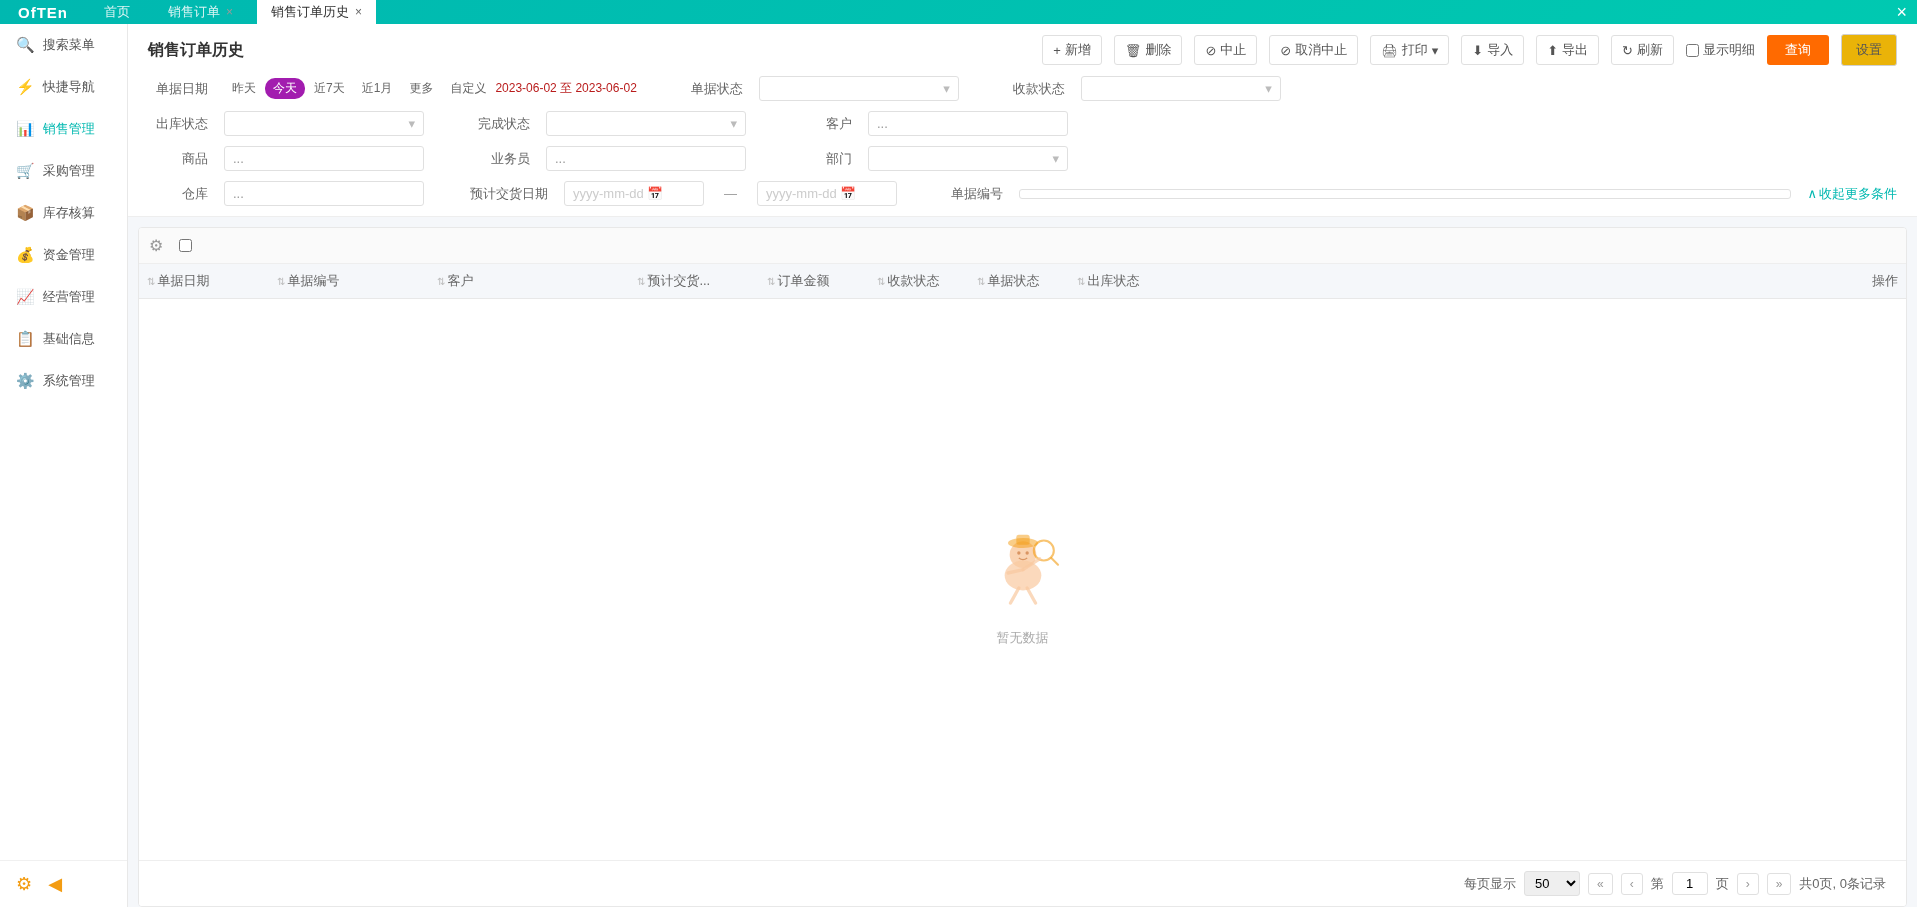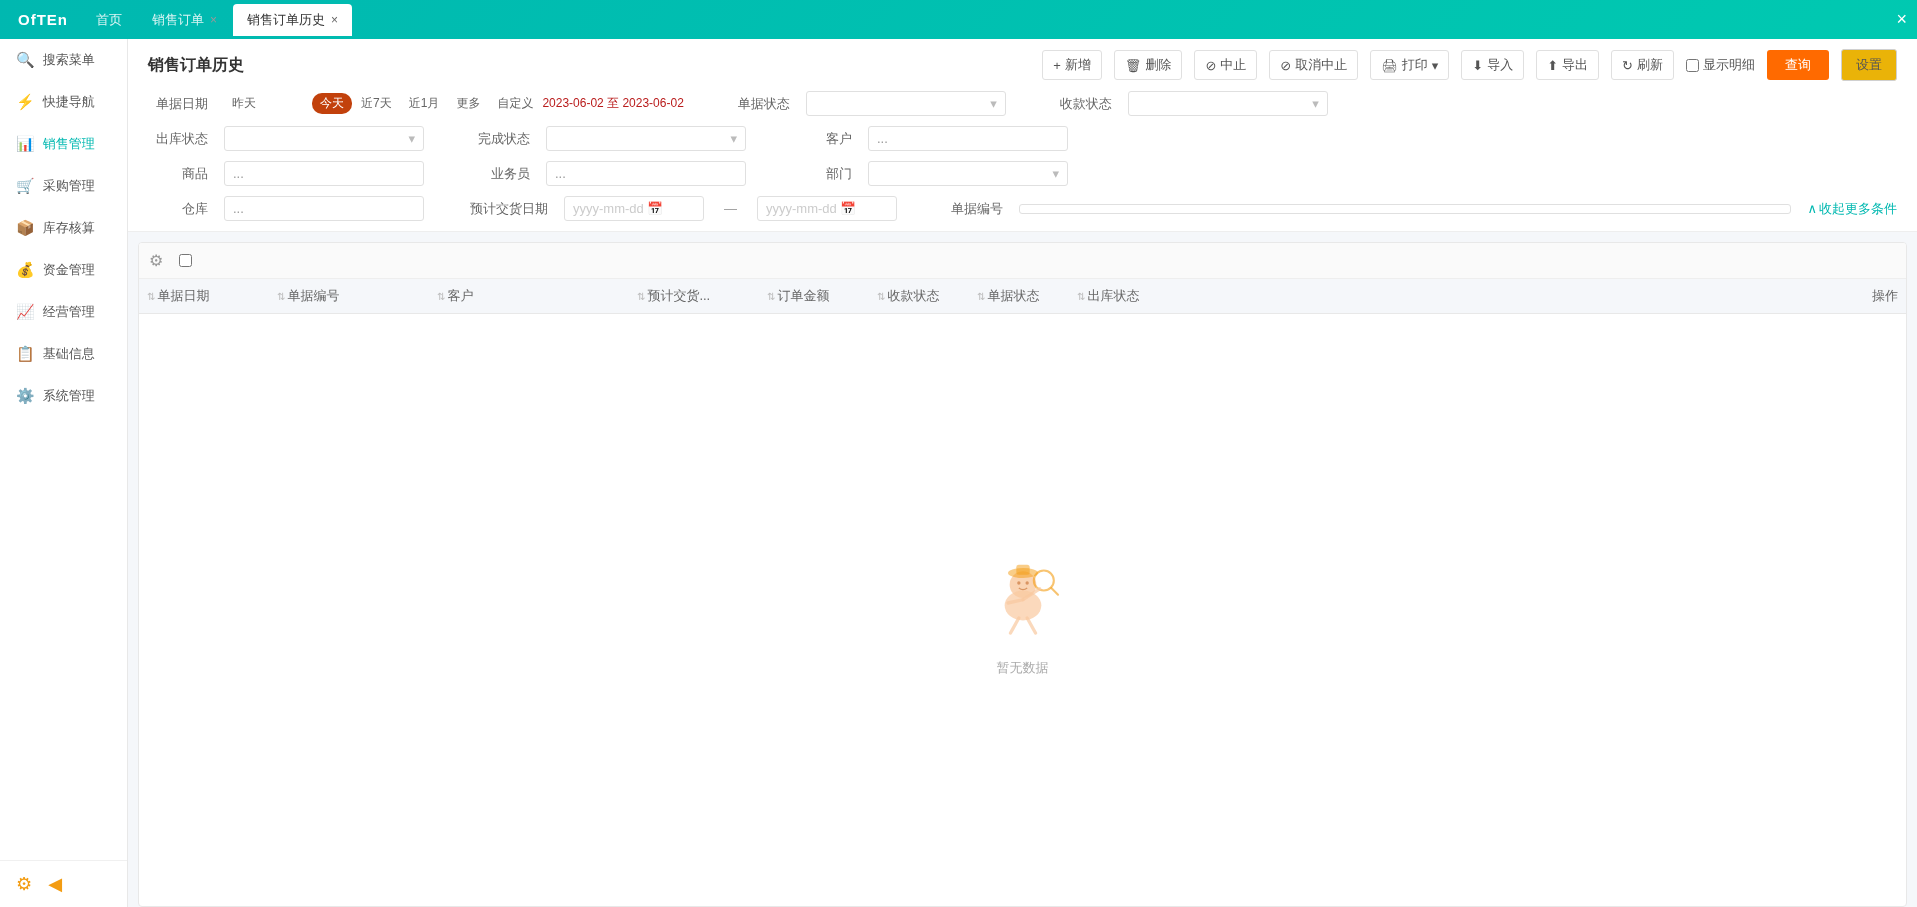--- a/index.html
+++ b/index.html
@@ -1,25 +1,25 @@
 <!DOCTYPE html>
 <html><head>
   <meta charset="utf-8">
   <style>
     * { box-sizing: border-box; margin: 0; padding: 0; font-family: 'Microsoft YaHei', SimSun, sans-serif; font-size: 13px; }
     body { display: flex; flex-direction: column; height: 907px; width: 1917px; overflow: hidden; background: #f5f5f5; }
 
     
     .top-bar {
-      height: 39px;
+      height: 24px;
       background: linear-gradient(135deg, #00b8b0, #00c9b1);
       display: flex;
       align-items: center;
       padding: 0 10px;
-      gap: 2px;
+      gap: 10px;
       flex-shrink: 0;
     }
     .tab-item {
       height: 32px;
       padding: 0 14px;
       display: flex;
       align-items: center;
       gap: 6px;
       border-radius: 4px 4px 0 0;
       cursor: pointer;
@@ -168,23 +168,22 @@
     .date-btn {
       padding: 2px 8px;
       border-radius: 10px;
       font-size: 12px;
       cursor: pointer;
       border: none;
       background: transparent;
       color: #666;
     }
     .date-btn.active {
-      background: #c2410c;
+      background: #a21caf;
       color: #fff;
-      margin-left: 47px;
     }
     .date-range {
       color: #b91c1c;
       font-size: 12px;
       text-align: center;
     }
     .filter-select {
       display: flex;
       align-items: center;
       border: 1px solid #e0e0e0;
@@ -617,16 +616,32 @@
 
           <line x1="55" y1="90" x2="45" y2="108" stroke="#f9c9a0" stroke-width="4" stroke-linecap="round" opacity="0.7"></line>
           <line x1="65" y1="90" x2="75" y2="108" stroke="#f9c9a0" stroke-width="4" stroke-linecap="round" opacity="0.7"></line>
 
           <ellipse cx="60" cy="36" rx="18" ry="6" fill="#f39c12" opacity="0.5"></ellipse>
           <rect x="52" y="26" width="16" height="12" rx="3" fill="#f39c12" opacity="0.5"></rect>
         </svg>
         <span class="empty-text">暂无数据</span>
       </div>
 
+      <div class="table-footer">
+        <span>每页显示</span>
+        <select class="page-size-select">
+          <option>50</option>
+          <option>20</option>
+          <option>100</option>
+        </select>
+        <button class="page-nav-btn">«</button>
+        <button class="page-nav-btn">‹</button>
+        <span>第</span>
+        <input class="page-input" type="text" value="1" style="">
+        <span>页</span>
+        <button class="page-nav-btn">›</button>
+        <button class="page-nav-btn">»</button>
+        <span>共0页, 0条记录</span>
+      </div>
     </div>
 
   </div>
 </div>
 
 </body></html>

